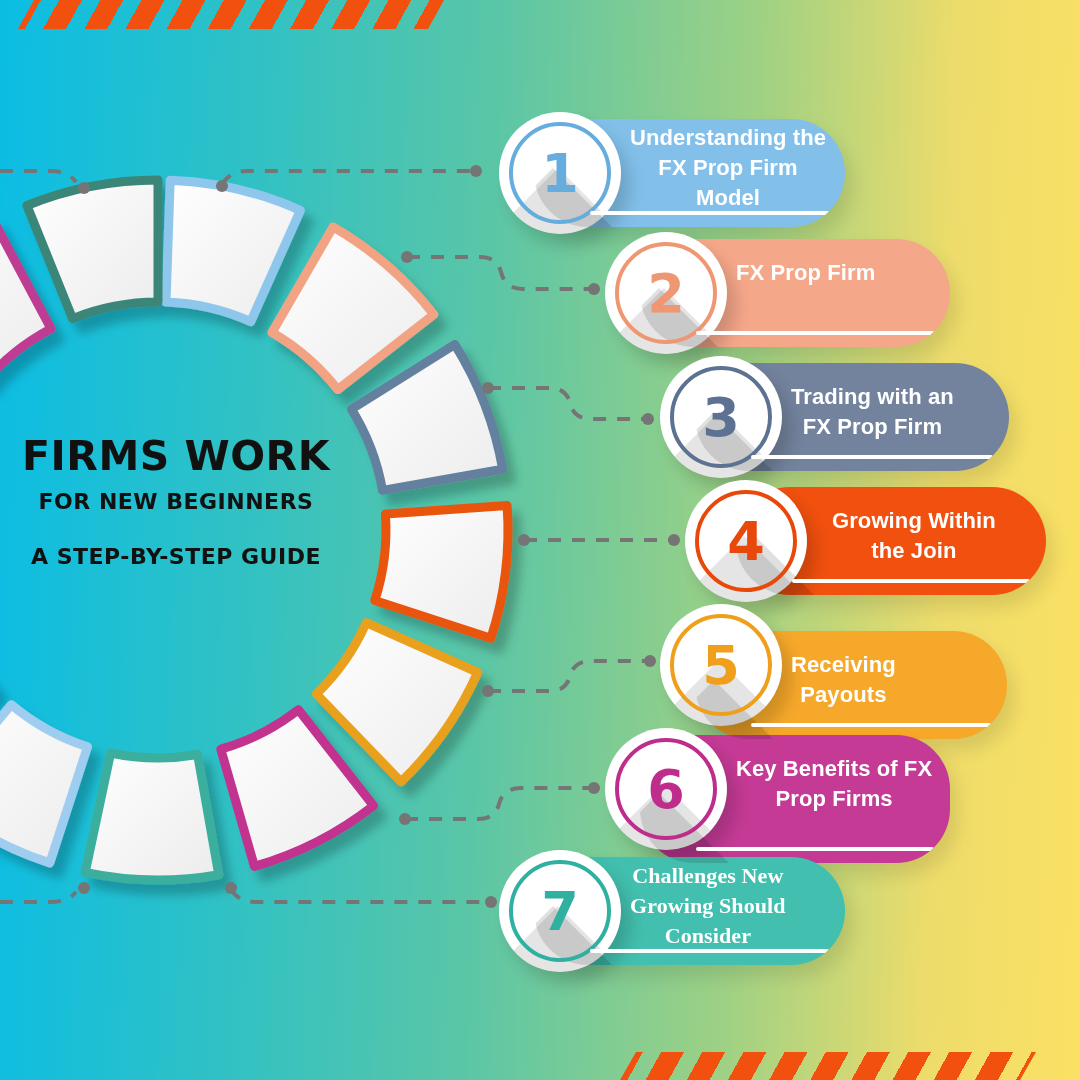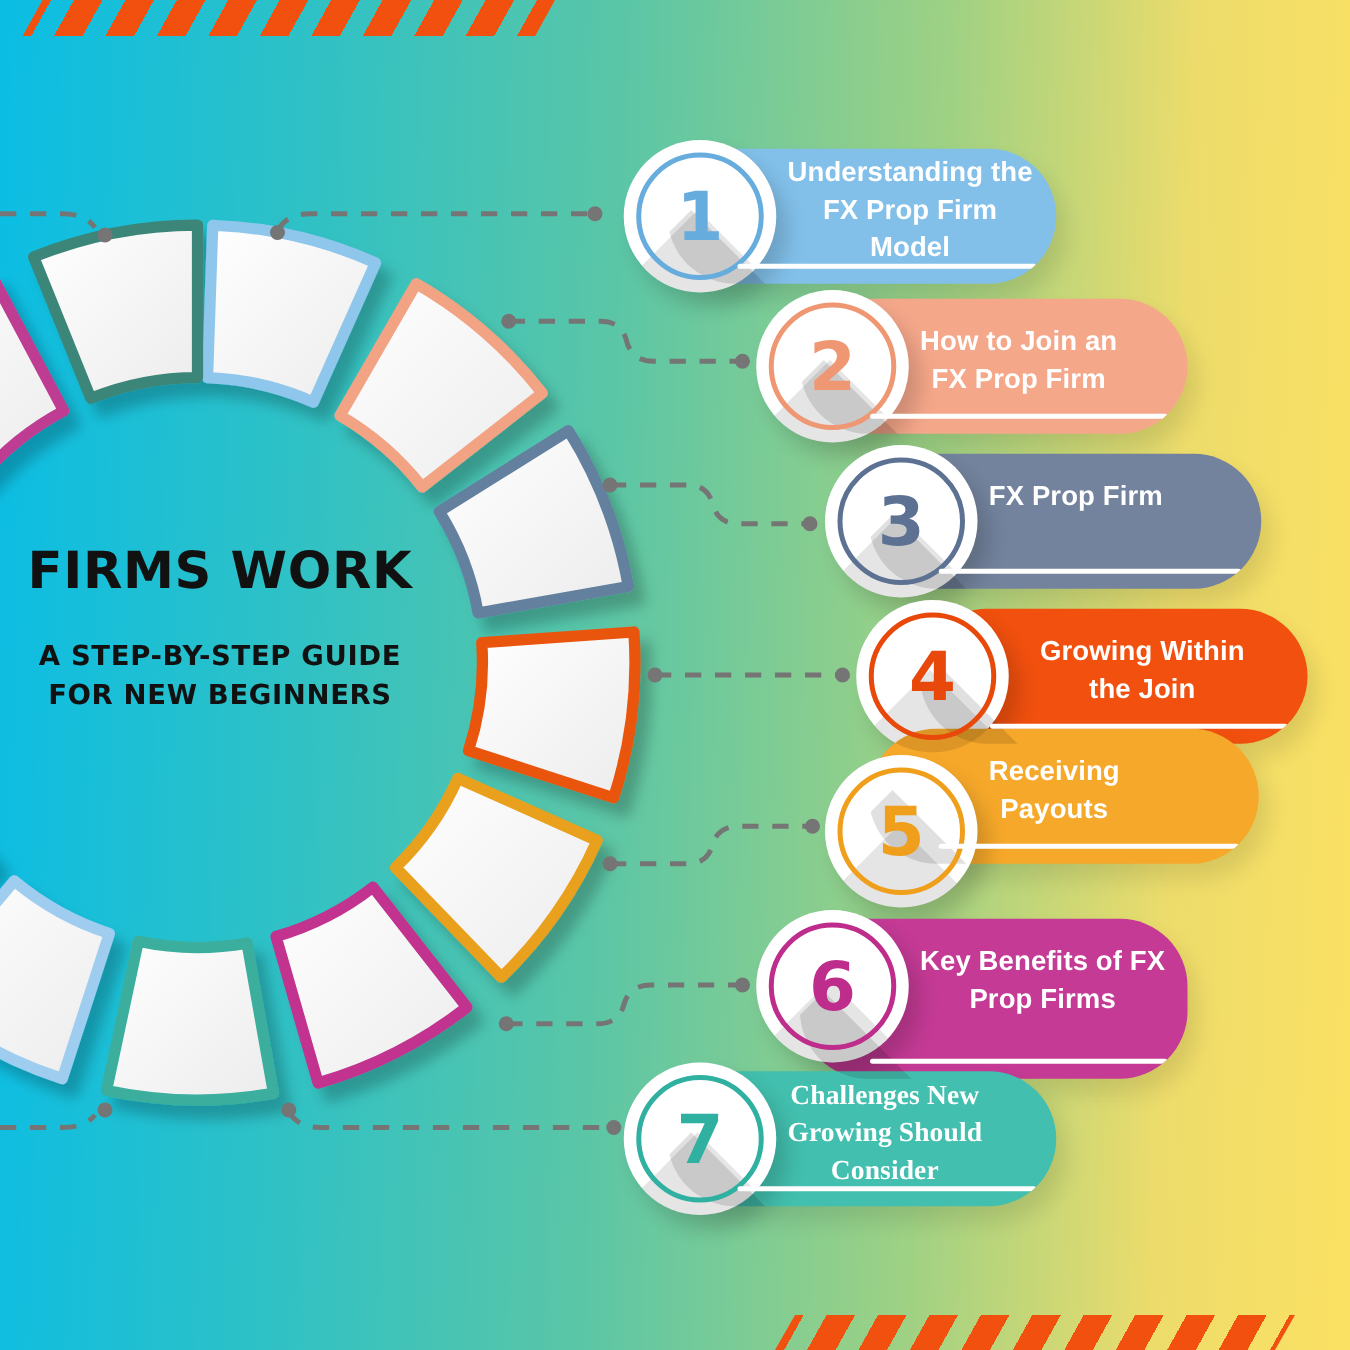--- a/index.html
+++ b/index.html
@@ -134,22 +134,22 @@
         </g>
         <g>
           <path d="M 0 902 H 50 Q 68 902 76 892" class="dash" stroke="#757575"></path>
           <circle cx="84" cy="888" r="6" fill="#757575"></circle>
         </g>
       </g>
   </svg>
 
   <div class="title-block">
     <div class="title-line">FIRMS WORK</div>
+    <div class="subtitle-line">FOR NEW BEGINNERS</div>
     <div class="subtitle-line first">A STEP-BY-STEP GUIDE</div>
-    <div class="subtitle-line">FOR NEW BEGINNERS</div>
   </div>
 
   <div id="steps">
       <div style="--pill: #82C0EA; --accent: #66ACDD;">
         <div class="pill" style="left: 534px; top: 119px; width: 311px; height: 108px;">
           <div class="pill-shadow"></div>
           <div class="pill-label" style="top: 4px;">
             <div>Understanding the</div>
             <div>FX Prop Firm</div>
             <div>Model</div>
@@ -159,35 +159,35 @@
         <div class="badge" style="left: 499px; top: 112px;">
           <div class="badge-shadow"></div>
           <div class="badge-ring"></div>
           <div class="badge-num">1</div>
         </div>
       </div>
       <div style="--pill: #F5A78A; --accent: #EF9772;">
         <div class="pill" style="left: 640px; top: 239px; width: 310px; height: 108px;">
           <div class="pill-shadow"></div>
           <div class="pill-label" style="top: 19px;">
-            <div>How to Join an</div>
             <div>FX Prop Firm</div>
           </div>
           <div class="pill-underline"></div>
         </div>
         <div class="badge" style="left: 605px; top: 232px;">
           <div class="badge-shadow"></div>
           <div class="badge-ring"></div>
           <div class="badge-num">2</div>
         </div>
       </div>
       <div style="--pill: #73839D; --accent: #5D7292;">
         <div class="pill" style="left: 695px; top: 363px; width: 314px; height: 108px;">
           <div class="pill-shadow"></div>
           <div class="pill-label" style="top: 19px;">
+            <div>Trading with an</div>
             <div>FX Prop Firm</div>
           </div>
           <div class="pill-underline"></div>
         </div>
         <div class="badge" style="left: 660px; top: 356px;">
           <div class="badge-shadow"></div>
           <div class="badge-ring"></div>
           <div class="badge-num">3</div>
         </div>
       </div>
@@ -200,21 +200,21 @@
           </div>
           <div class="pill-underline"></div>
         </div>
         <div class="badge" style="left: 685px; top: 480px;">
           <div class="badge-shadow"></div>
           <div class="badge-ring"></div>
           <div class="badge-num">4</div>
         </div>
       </div>
       <div style="--pill: #F6A82A; --accent: #EF9F1B;">
-        <div class="pill" style="left: 695px; top: 583px; width: 312px; height: 108px;">
+        <div class="pill" style="left: 695px; top: 631px; width: 312px; height: 108px;">
           <div class="pill-shadow"></div>
           <div class="pill-label" style="top: 19px;">
             <div>Receiving</div>
             <div>Payouts</div>
           </div>
           <div class="pill-underline"></div>
         </div>
         <div class="badge" style="left: 660px; top: 604px;">
           <div class="badge-shadow"></div>
           <div class="badge-ring"></div>

